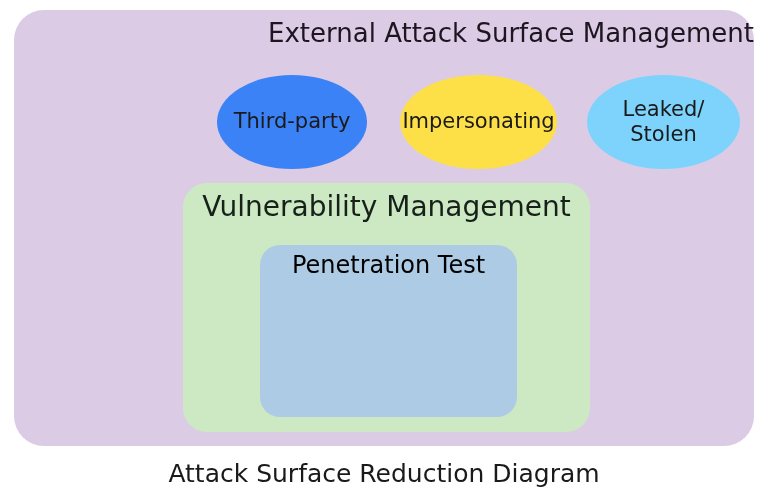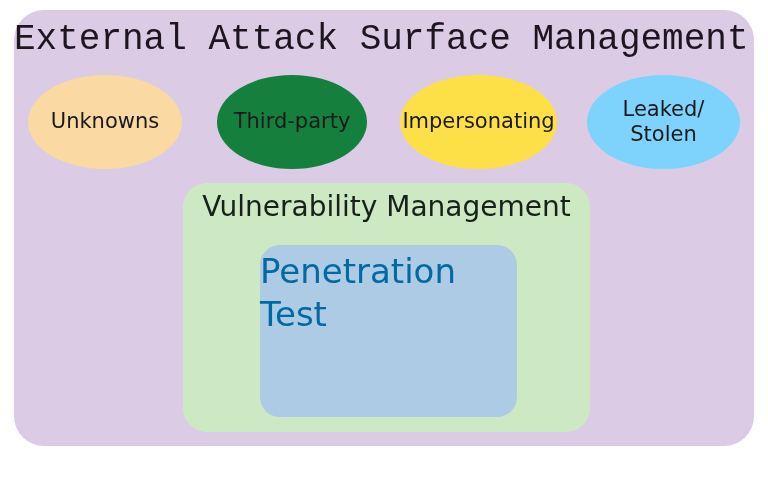--- a/index.html
+++ b/index.html
@@ -22,25 +22,24 @@
     top: 10px;
     width: 740px;
     height: 436px;
     border-radius: 30px;
   }
   .outer-title {
     position: absolute;
     left: 0;
     top: 7px;
     width: 100%;
-    text-align: left;
-    font-size: 36px;
+    text-align: right;
+    font-size: 26px;
     line-height: 1.25;
     color: #1d1620;
-    font-family: Liberation Mono, monospace;
   }
   .ellipse {
     position: absolute;
     border-radius: 50%;
     display: flex;
     align-items: center;
     justify-content: center;
     text-align: center;
     font-size: 21px;
     line-height: 1.2;
@@ -76,23 +75,24 @@
     top: 62px;
     width: 257px;
     height: 172px;
     border-radius: 20px;
   }
   .blue-title {
     position: absolute;
     left: 0;
     top: 5px;
     width: 100%;
-    font-size: 34px;
+    text-align: center;
+    font-size: 24px;
     line-height: 1.25;
-    color: #0369a1;
+    color: #000000;
   }
   .knowns {
     left: 49px;
     top: 66px;
     width: 156px;
     height: 95px;
   }
   .caption {
     position: absolute;
     left: 0;
@@ -105,25 +105,22 @@
 </style>
 </head>
 <body>
 
 <div class="canvas">
 
   <div class="outer-box" style="background-color: rgb(220, 203, 229);">
 
     <div class="outer-title">External Attack Surface Management</div>
 
-    <div class="ellipse e1" style="background-color: rgb(251, 217, 162);">
-      <span class="ellipse-label">Unknowns</span>
-    </div>
 
-    <div class="ellipse e2" style="background-color: #15803d;">
+    <div class="ellipse e2" style="background-color: #3b82f6;">
       <span class="ellipse-label">Third-party</span>
     </div>
 
     <div class="ellipse e3" style="background-color: #fde047;">
       <span class="ellipse-label">Impersonating</span>
     </div>
 
     <div class="ellipse e4" style="background-color: #7dd3fc;">
       <span class="ellipse-label">Leaked/
 Stolen</span>
@@ -135,14 +132,15 @@
 
       <div class="blue-box" style="background-color: rgb(173, 203, 229);">
 
         <div class="blue-title">Penetration Test</div>
 
 
       </div>
     </div>
   </div>
 
+  <div class="caption">Attack Surface Reduction Diagram</div>
 
 </div>
 
 </body></html>

